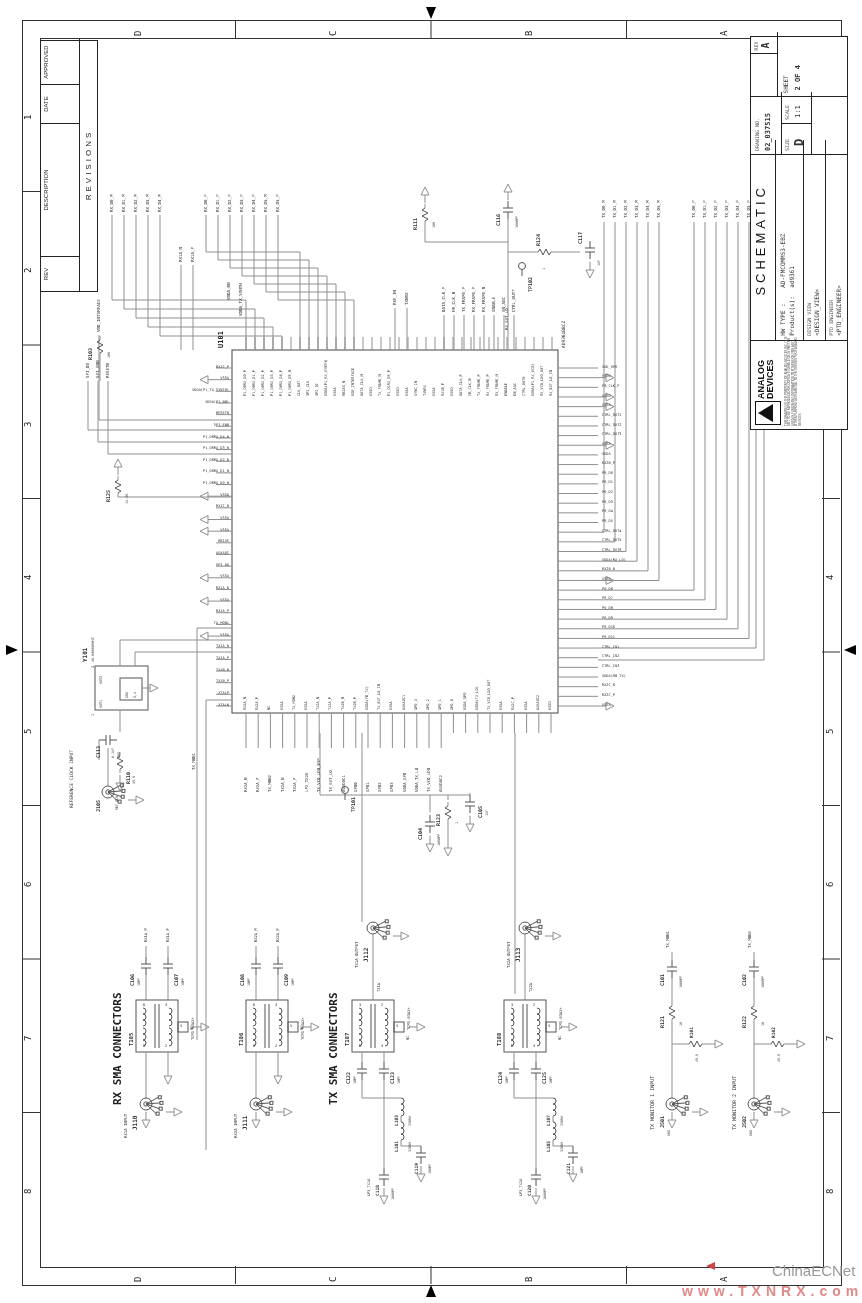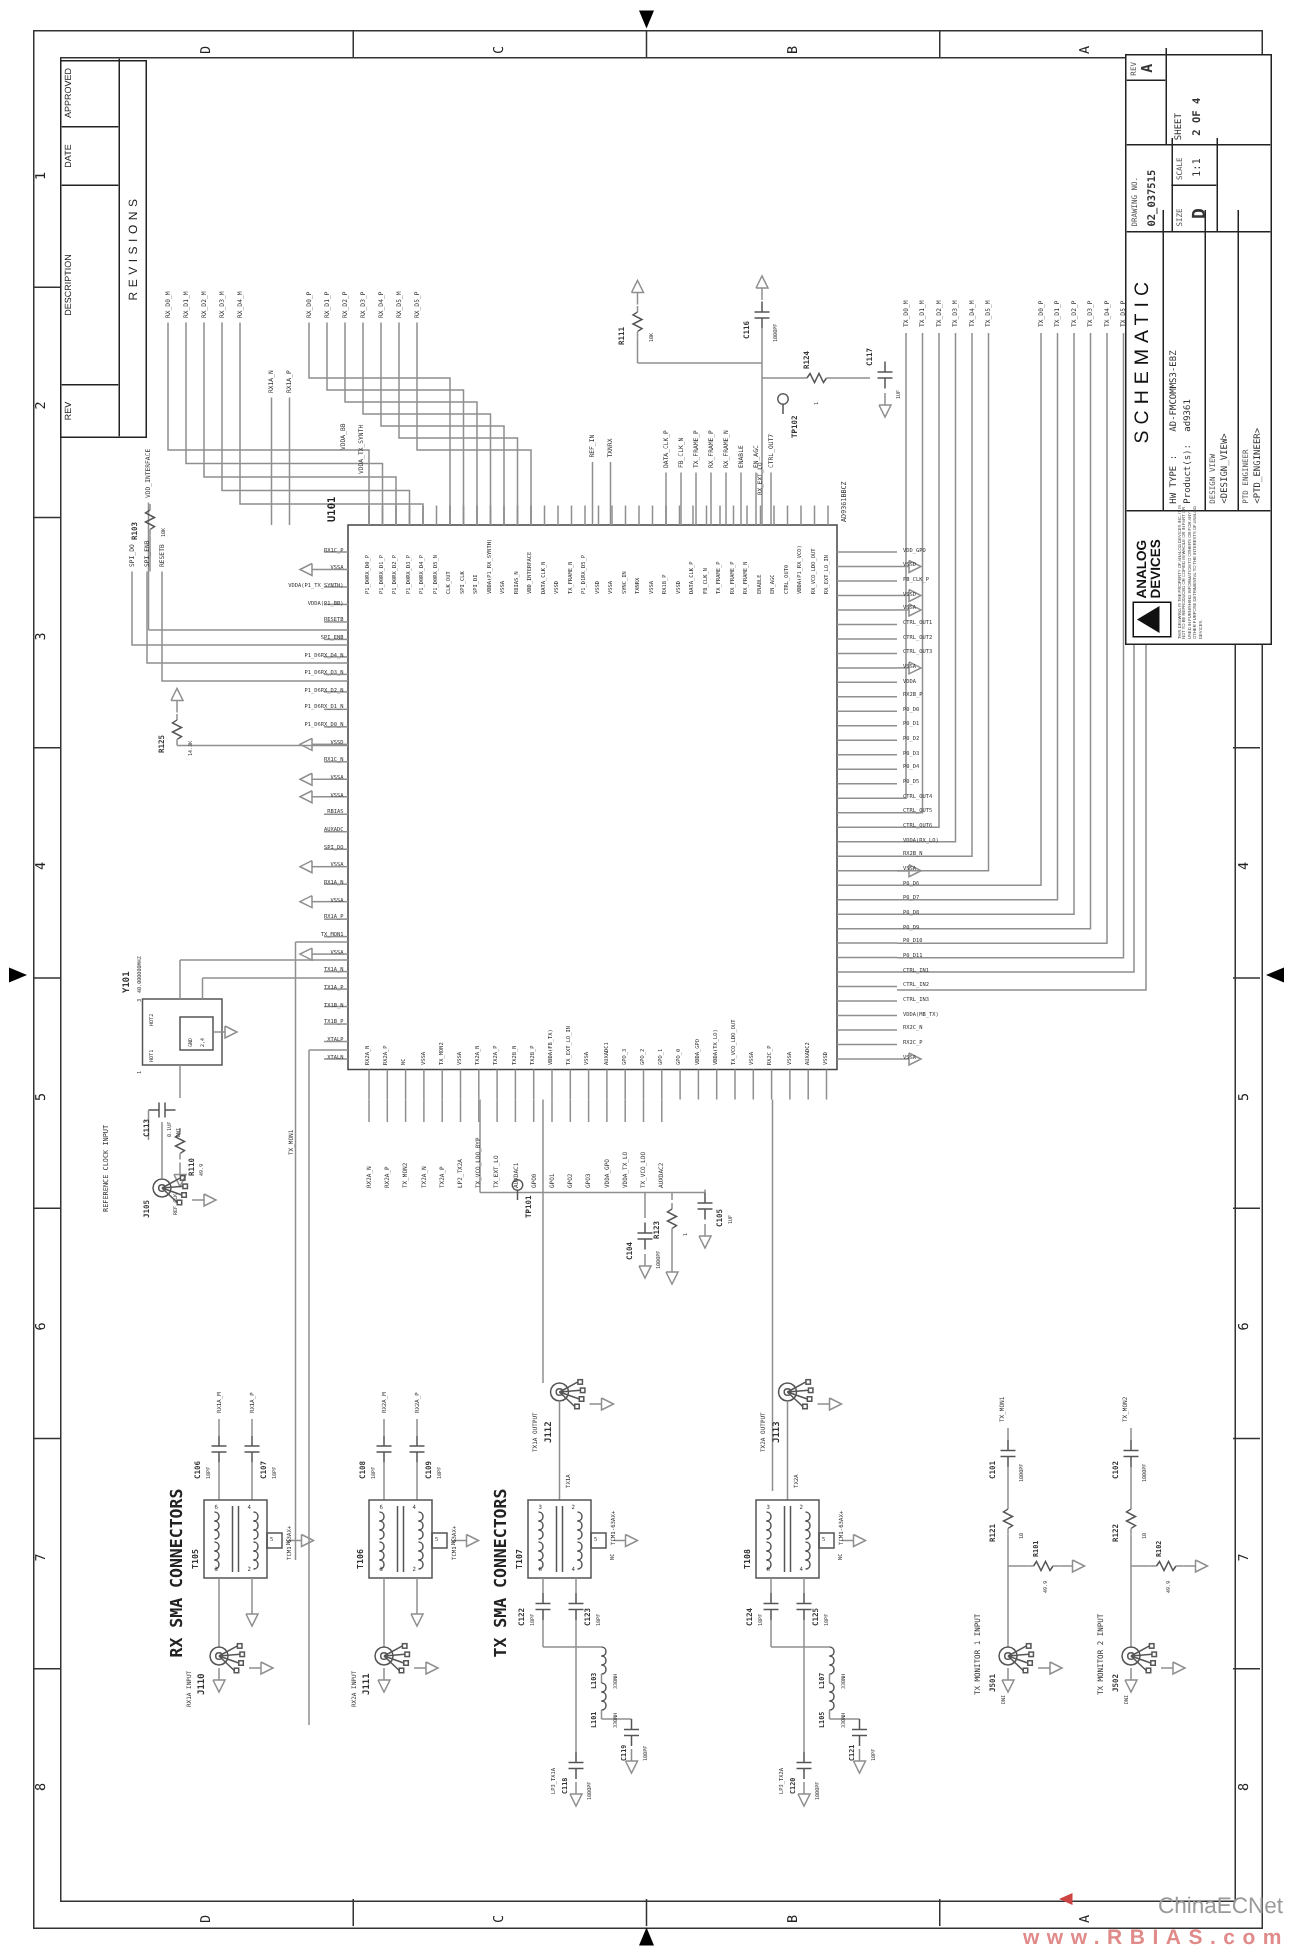--- a/index.html
+++ b/index.html
@@ -1079,16 +1079,16 @@
       <div class="ht" style="left:46px;top:3px;font-size:5px;color:#555;">REV</div>
       <div class="ht" style="left:48px;top:10px;font-size:10px;font-weight:bold;">A</div>
       <div style="position:absolute;left:42px;top:0;height:26px;border-left:1px solid #222;"></div>
       <div style="position:absolute;left:0;top:26px;width:64px;border-top:1px solid #222;"></div>
       <div class="ht" style="left:3px;top:32px;font-size:6px;">SHEET</div>
       <div class="ht" style="left:6px;top:44px;font-size:7px;font-weight:bold;">2  OF  4</div>
     </div>
   </div>
 
   <div class="wm-br-en">ChinaECNet</div>
-  <div class="wm-br-url">www.RBIAS.com</div>
+  <div class="wm-br-url">www.TXNRX.com</div>
   <div style="position:absolute;left:706px;top:1262px;width:0;height:0;border-top:4px solid transparent;border-bottom:4px solid transparent;border-right:9px solid #cc4444;"></div>
 
 </div>
 
 </body></html>

